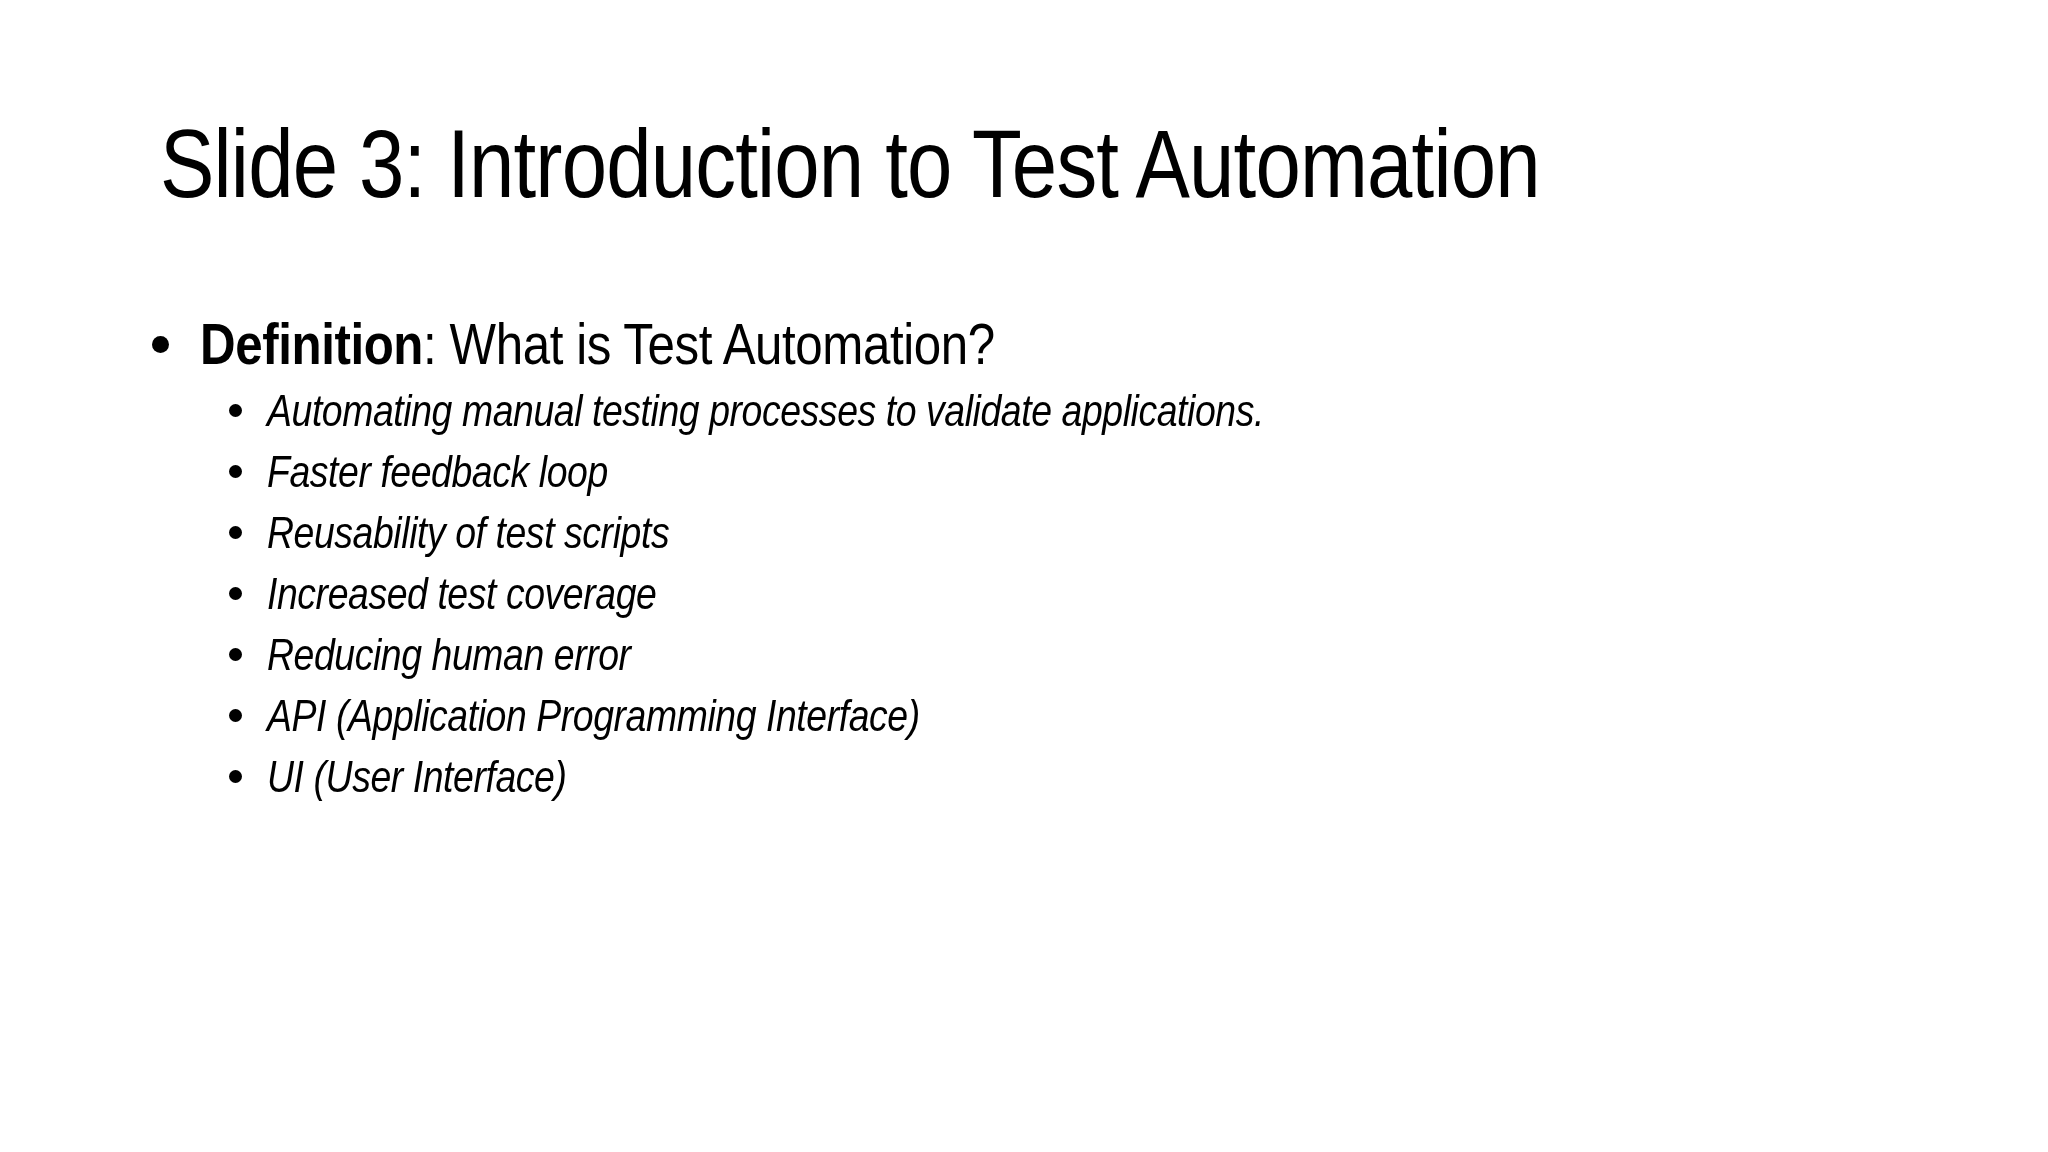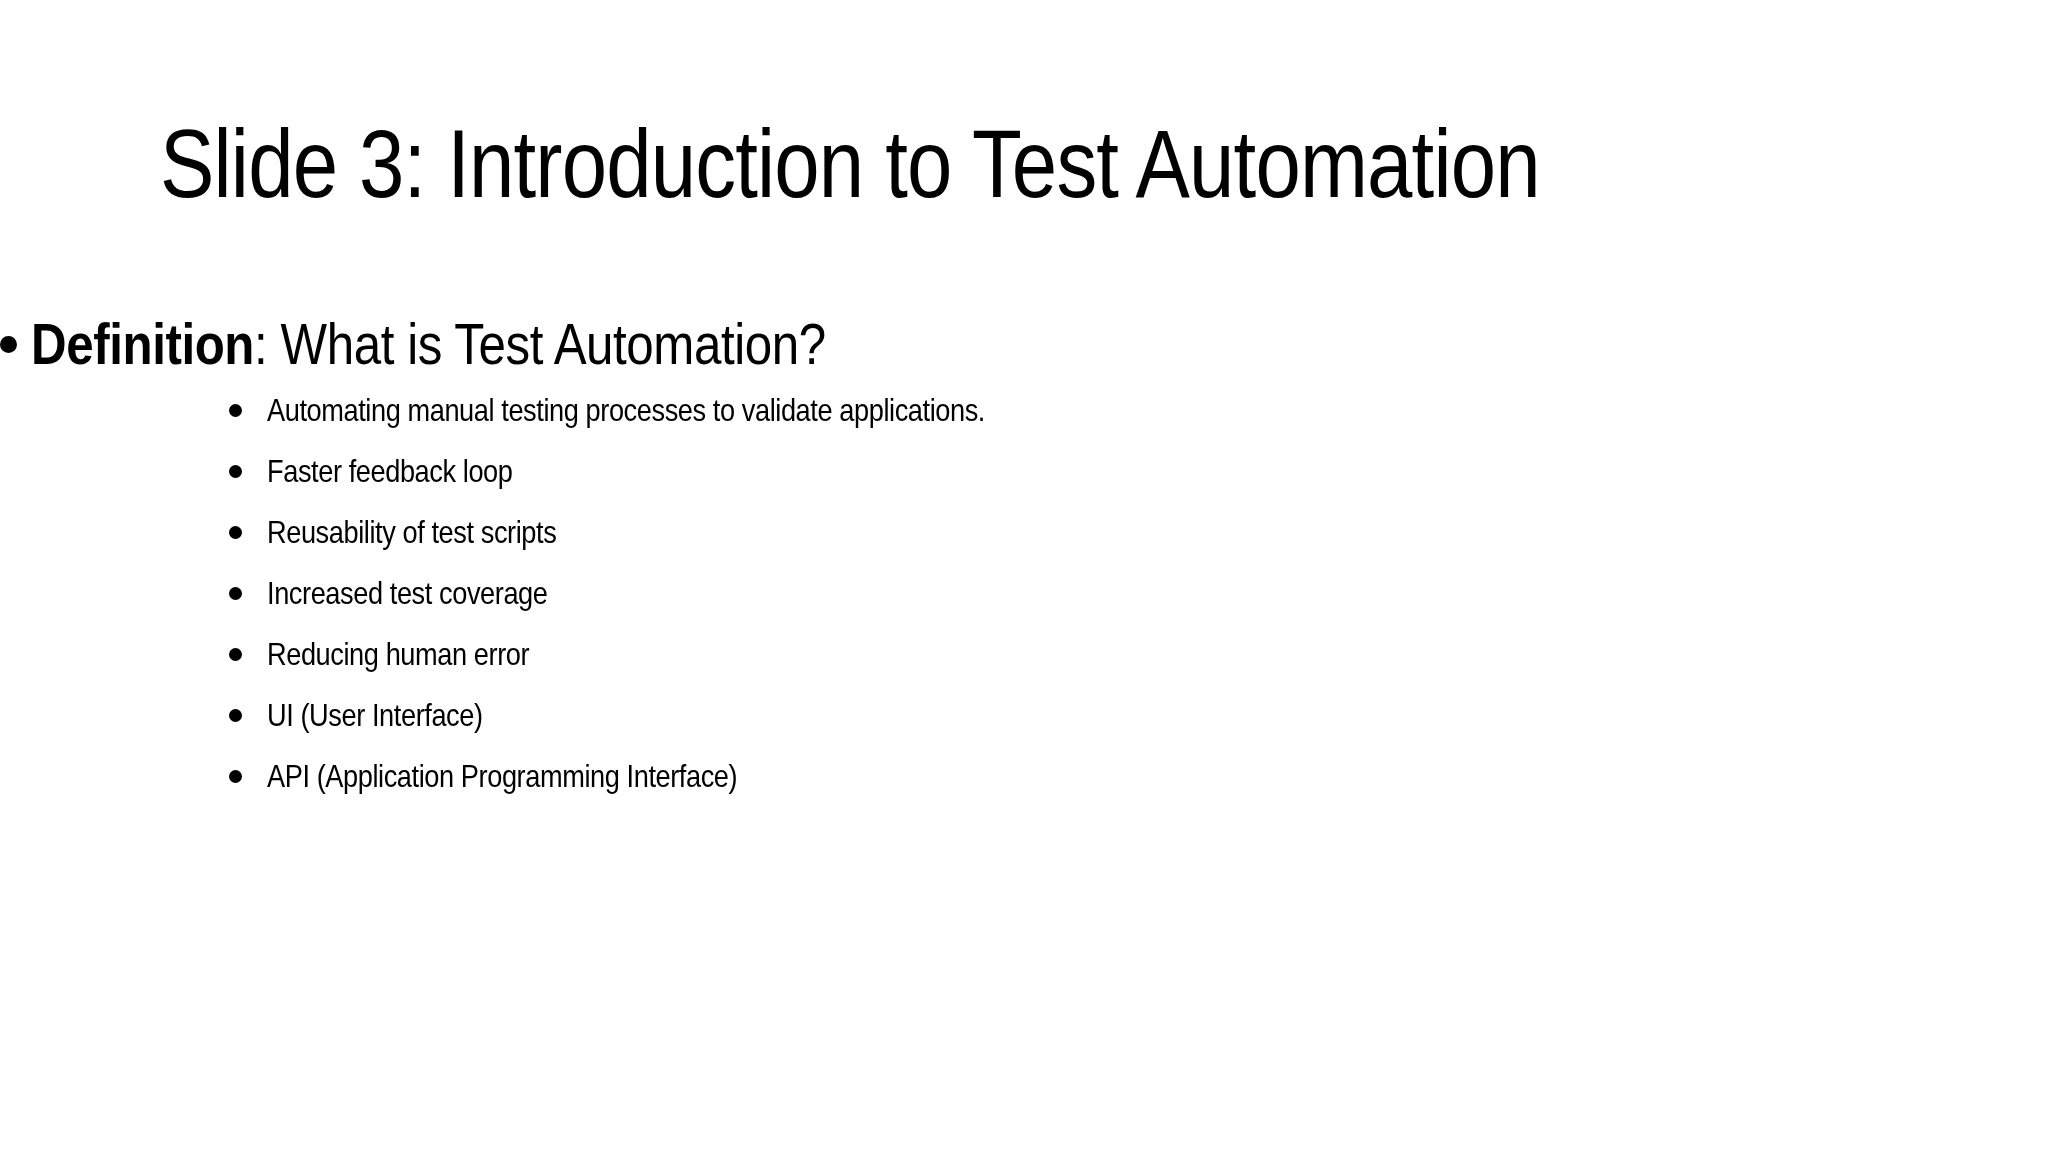--- a/index.html
+++ b/index.html
@@ -36,31 +36,34 @@
     margin: 0;
     padding: 0;
     list-style: none;
   }
   .bullets li {
     display: flex;
     align-items: center;
     white-space: nowrap;
   }
   li.l1 {
+    padding-left: 152px;
     font-size: 58px;
     line-height: 72px;
     height: 72px;
     margin-top: 10px;
+    gap: 17px;
   }
   li.l1:first-child { margin-top: 0; }
   li.l2 {
     padding-left: 229px;
-    font-size: 32px;
+    font-size: 44px;
     line-height: 61px;
     height: 61px;
+    font-style: italic;
   }
   .dot {
     flex: 0 0 auto;
     border-radius: 50%;
     background: #000000;
   }
   li.l1 .dot { width: 17px; height: 17px; margin-right: 14px; }
   li.l2 .dot { width: 13px; height: 13px; margin-right: 25px; }
   .txt {
     transform: scaleX(0.85);
@@ -94,20 +97,20 @@
       <li class="l2">
         <span class="dot"></span>
         <span class="txt"><span>Increased test coverage</span></span>
       </li>
       <li class="l2">
         <span class="dot"></span>
         <span class="txt"><span>Reducing human error</span></span>
       </li>
       <li class="l2">
         <span class="dot"></span>
-        <span class="txt"><span>UI (User Interface)</span></span>
+        <span class="txt"><span>API (Application Programming Interface)</span></span>
       </li>
       <li class="l2">
         <span class="dot"></span>
-        <span class="txt"><span>API (Application Programming Interface)</span></span>
+        <span class="txt"><span>UI (User Interface)</span></span>
       </li>
     </ul>
 </div>
 
 </body></html>

